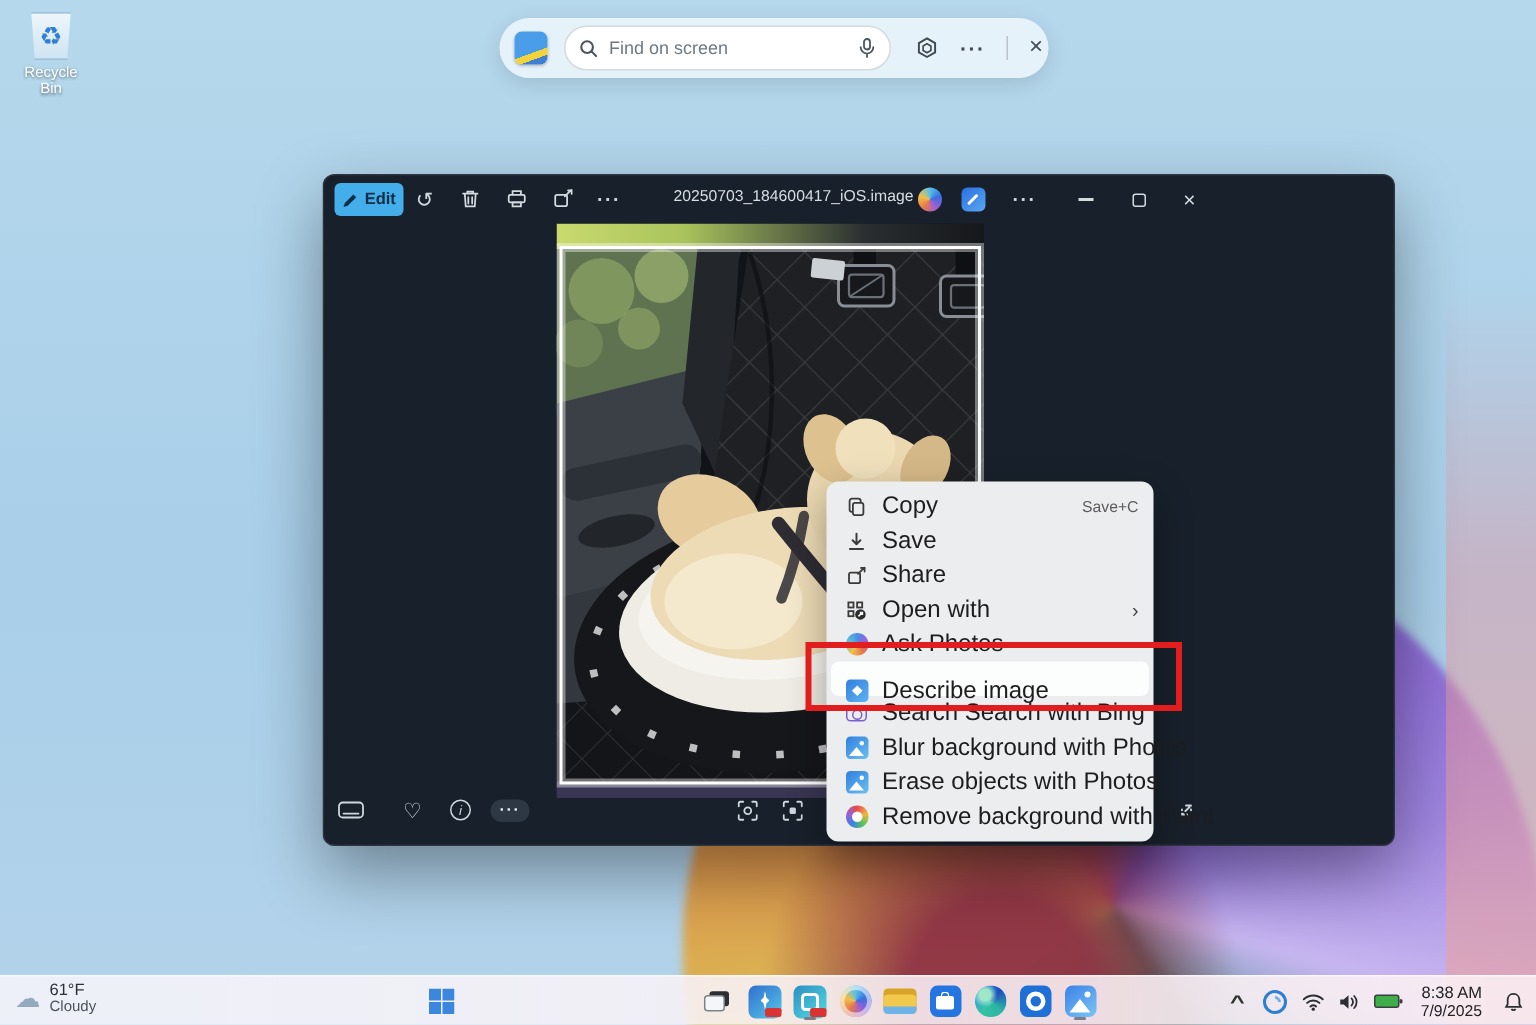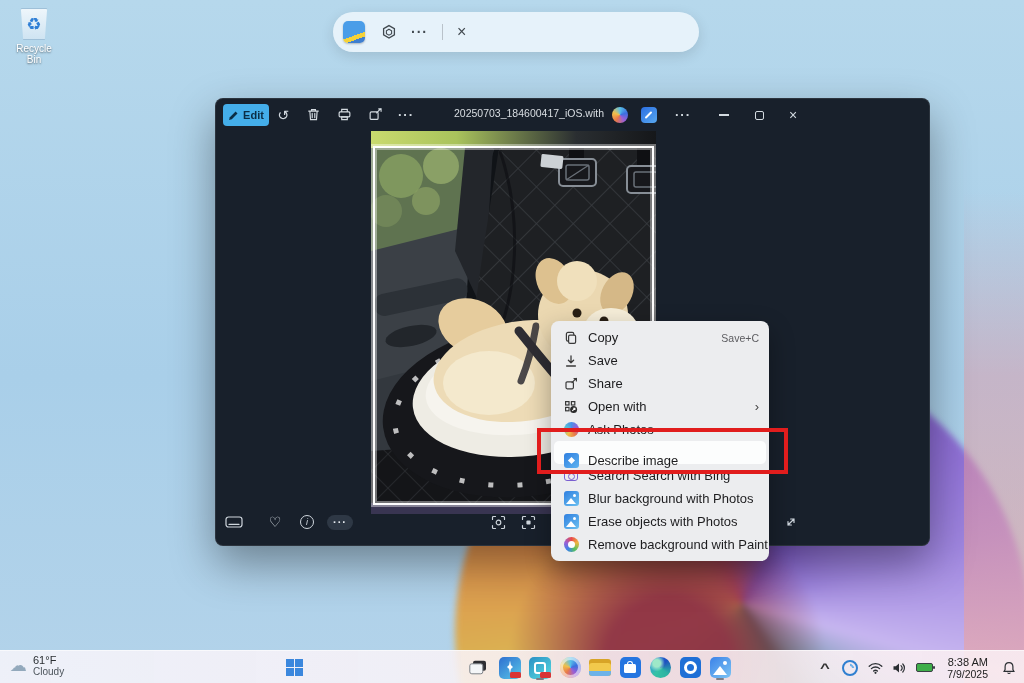--- a/index.html
+++ b/index.html
@@ -37,21 +37,21 @@
   .find-pill input { border:none; outline:none; flex:1; font-size:12px; color:#5a6670; background:transparent;
     font-family:inherit; margin-left:7px; }
   .find-pill input::placeholder { color:#6d7a85; opacity:1; }
   .fb-ico { display:flex; align-items:center; justify-content:center; color:#4c565f; }
   .fb-right { display:flex; align-items:center; gap:14px; margin-left:16px; }
   .fb-div { width:1px; height:16px; background:#b9c2ca; }
   .fb-x { font-size:16px; color:#41494f; line-height:1; cursor:default; }
   .fb-more { font-size:14px; letter-spacing:1px; color:#41494f; font-weight:bold; }
 
   
-  .win { position:absolute; left:215px; top:98px; width:715px; height:448px; border-radius:8px;
+  .win { position:absolute; left:215px; top:116px; width:715px; height:448px; border-radius:8px;
     background:#18202b; border:1px solid rgba(255,255,255,.09);
     box-shadow:0 18px 44px rgba(0,0,0,.38); z-index:4; }
   .tb-btn { position:absolute; display:flex; align-items:center; justify-content:center; color:#d3dae0; }
   .edit-btn { left:7px; top:5px; width:46px; height:22px; border-radius:4px; background:#44aeea;
     color:#0b2d45; font-size:11px; font-weight:bold; gap:4px; }
   .win-title { position:absolute; left:228px; top:8px; width:170px; text-align:center;
     font-size:10.5px; color:#d8dde2; white-space:nowrap; }
   .ico14 { width:15px; height:15px; }
   .more-dots { font-size:13px; letter-spacing:1px; color:#d3dae0; font-weight:bold; }
   .min-glyph { width:10px; height:1.5px; background:#d3dae0; }
@@ -74,21 +74,21 @@
     font-size:9px; display:flex; align-items:center; justify-content:center; font-style:italic; }
   .dots-pill { width:26px; height:15px; background:#2e3845; border-radius:8px; display:flex;
     align-items:center; justify-content:center; color:#e4e9ee; font-size:11px; letter-spacing:1px; font-weight:bold; }
 
   
   .cmenu { position:absolute; left:551px; top:321px; width:218px; border-radius:8px;
     background:#ecedef; box-shadow:0 10px 26px rgba(0,0,0,.33); padding:5px 0; z-index:5; }
   .mi { height:23px; display:flex; align-items:center; padding:0 10px 0 12px; position:relative; }
   .mi.hl { background:rgba(255,255,255,.85); border-radius:5px; margin:0 3px; padding:16px 7px 0 9px;justify-content:space-between; }
   .mi-ico { width:16px; height:16px; display:flex; align-items:center; justify-content:center; flex:0 0 16px; }
-  .mi-label { font-size:13px; color:#1d1d1f; margin-left:9px; flex:1; white-space:nowrap; }
+  .mi-label { font-size:16px; color:#1d1d1f; margin-left:9px; flex:1; white-space:nowrap; }
   .mi-right { font-size:10.5px; color:#5c5c60; }
   .mi-chev { font-size:13px; color:#444; }
   .ic-sq { width:15px; height:15px; border-radius:3px; position:relative; }
   .ic-blue { background:linear-gradient(140deg,#2f7fe0,#6cc0f0); }
   .ic-blue:after { content:""; position:absolute; left:2.5px; bottom:2.5px; border-left:5px solid transparent;
     border-right:5px solid transparent; border-bottom:6px solid #fff; }
   .ic-blue:before { content:""; position:absolute; right:3px; top:3px; width:3px; height:3px; border-radius:50%; background:#fff; }
   .ic-sparkle { background:linear-gradient(140deg,#2f7fe0,#5fb3f0); }
   .ic-sparkle:after { content:""; position:absolute; left:5px; top:5px; width:5px; height:5px; background:#fff;
     transform:rotate(45deg); }
@@ -149,20 +149,35 @@
 
 <div class="bin">
   <div class="bin-icon">
     <span class="bin-glyph">♻</span>
   </div>
   <div class="bin-label">Recycle Bin</div>
 </div>
 
 <div class="findbar">
   <div class="find-app"></div>
+  <div class="find-pill">
+    <span class="fb-ico">
+      <svg width="13" height="13" viewBox="0 0 13 13">
+          <circle cx="5.4" cy="5.4" r="3.9" fill="none" stroke="#4c565f" stroke-width="1.4"></circle>
+          <path d="M8.4 8.4l3 3" stroke="#4c565f" stroke-width="1.4" stroke-linecap="round"></path>
+        </svg>
+    </span>
+    <input type="text" placeholder="Find on screen" style="">
+    <span class="fb-ico">
+      <svg width="12" height="14" viewBox="0 0 12 14">
+          <rect x="4" y="1" width="4" height="7" rx="2" fill="none" stroke="#4c565f" stroke-width="1.2"></rect>
+          <path d="M1.8 6.5a4.2 4.2 0 0 0 8.4 0M6 10.7v2.3" fill="none" stroke="#4c565f" stroke-width="1.2" stroke-linecap="round"></path>
+        </svg>
+    </span>
+  </div>
   <div class="fb-right">
     <span class="fb-ico">
       <svg width="16" height="16" viewBox="0 0 16 16">
           <path d="M8 1.6l5.4 3.1v6.2L8 14 2.6 10.9V4.7z" fill="none" stroke="#41494f" stroke-width="1.3"></path>
           <path d="M8 5.2l2.6 1.5v3L8 11.2 5.4 9.7v-3z" fill="none" stroke="#41494f" stroke-width="1.1"></path>
         </svg>
     </span>
     <span class="fb-more">···</span>
     <span class="fb-div"></span>
     <span class="fb-x">×</span>
@@ -190,21 +205,21 @@
       </svg>
   </div>
   <div class="tb-btn" style="left:152px;top:8px;">
     <svg class="ico14" viewBox="0 0 14 14">
         <rect x="2" y="4.6" width="7.4" height="7" rx="1.2" fill="none" stroke="#d3dae0" stroke-width="1.1"></rect>
         <path d="M8 5.5l4-4M12.2 4V1.8H10" fill="none" stroke="#d3dae0" stroke-width="1.1" stroke-linecap="round"></path>
       </svg>
   </div>
   <div class="tb-btn more-dots" style="left:182px;top:8px;">···</div>
 
-  <div class="win-title">20250703_184600417_iOS.with</div>
+  <div class="win-title">20250703_184600417_iOS.image</div>
 
   <div class="tb-btn" style="left:396px;top:8px;">
       <div class="cop-circle"></div>
     </div>
   <div class="tb-btn" style="left:425px;top:8px;">
       <div class="designer"></div>
     </div>
   <div class="tb-btn more-dots" style="left:459px;top:8px;">···</div>
   <div class="tb-btn" style="left:500px;top:8px;width:16px;height:16px;">
       <div class="min-glyph"></div>

